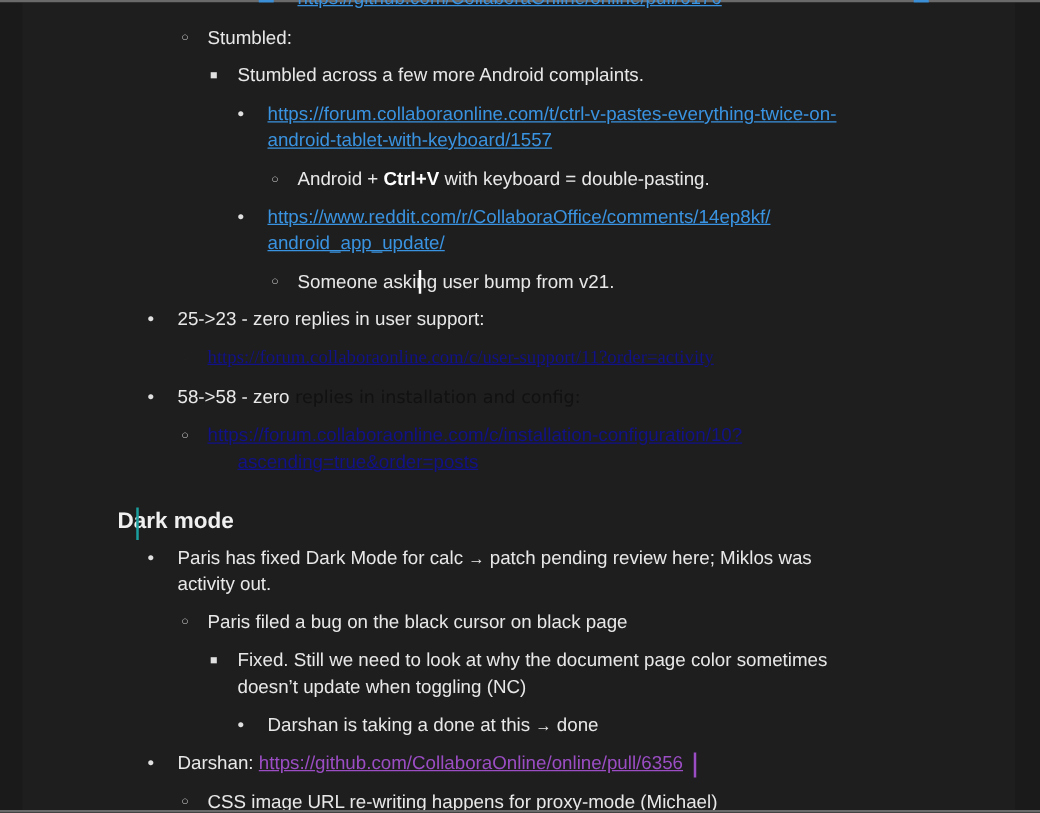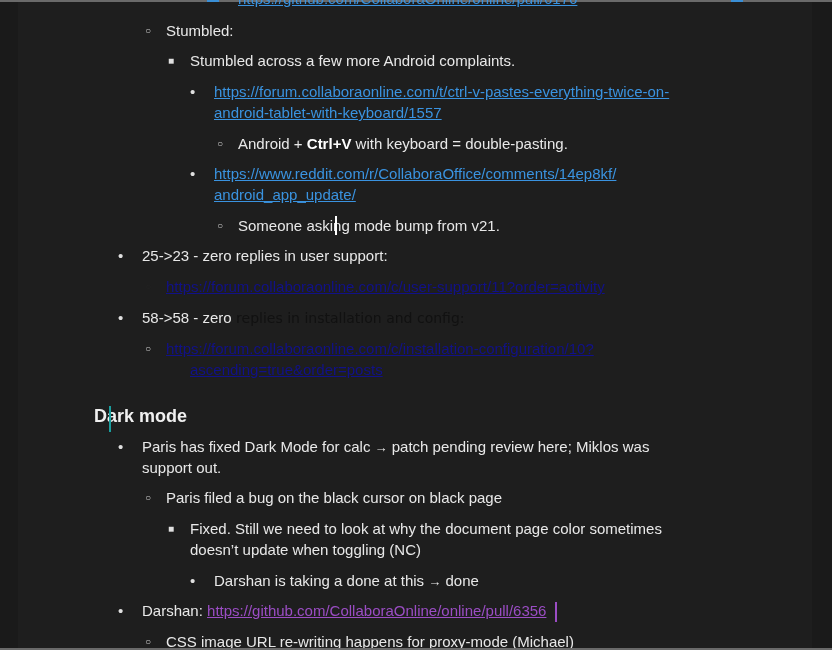--- a/index.html
+++ b/index.html
@@ -95,28 +95,28 @@
 <span class="bullet b-disc" style="left:190px; top:163px;"></span>
 <div class="line" style="left:214px; top:163px;">
   <a class="link">https://www.reddit.com/r/CollaboraOffice/comments/14ep8kf/</a>
 </div>
 <div class="line" style="left:214px; top:184px;">
   <a class="link">android_app_update/</a>
 </div>
 
 <span class="bullet b-circle" style="left:217px; top:215px;"></span>
 <div class="line" style="left:238px; top:215px;">
-  <span>Someone ask</span><span>ing mode bump from v21.</span>
+  <span>Someone ask</span><span>ing user bump from v21.</span>
 </div>
 <div class="cursor" style="left:335px; top:216px; height:19px; background:#ffffff;"></div>
 
 <span class="bullet b-disc" style="left:118px; top:245px;"></span>
 <div class="line" style="left:142px; top:245px;">25-&gt;23 - zero replies in user support:</div>
 <span class="bullet b-circle" style="left:145px; top:276px; color:#222;"></span>
-<div class="line" style="left:166px; top:276px;">
+<div class="line" style="left:166px; top:276px;font-family:Liberation Serif, serif;">
   <a class="link dark">https://forum.collaboraonline.com/c/user-support/11?order=activity</a>
 </div>
 
 <span class="bullet b-disc" style="left:118px; top:307px;"></span>
 <div class="line" style="left:142px; top:307px;">
   <span>58-&gt;58 - zero</span><span class="dim"> replies in installation and config:</span>
 </div>
 <span class="bullet b-circle" style="left:145px; top:338px;"></span>
 <div class="line" style="left:166px; top:338px;">
   <a class="link dark">https://forum.collaboraonline.com/c/installation-configuration/10?</a>
@@ -127,21 +127,21 @@
 
 <div class="heading">
   <span>D</span><span>ark mode</span>
 </div>
 <div class="cursor" style="left:109px; top:406px; height:26px; background:#1a9e9e;"></div>
 
 <span class="bullet b-disc" style="left:118px; top:436px;"></span>
 <div class="line" style="left:142px; top:436px;">
   <span>Paris has fixed Dark Mode for calc </span><span class="arrow">→</span><span> patch pending review here; Miklos was</span>
 </div>
-<div class="line" style="left:142px; top:457px;">support out.</div>
+<div class="line" style="left:142px; top:457px;">activity out.</div>
 
 <span class="bullet b-circle" style="left:145px; top:487px;"></span>
 <div class="line" style="left:166px; top:487px;">Paris filed a bug on the black cursor on black page</div>
 
 <span class="bullet b-square" style="left:168px; top:518px;"></span>
 <div class="line" style="left:190px; top:518px;">Fixed. Still we need to look at why the document page color sometimes</div>
 <div class="line" style="left:190px; top:539px;">doesn’t update when toggling (NC)</div>
 
 <span class="bullet b-disc" style="left:190px; top:570px;"></span>
 <div class="line" style="left:214px; top:570px;">

